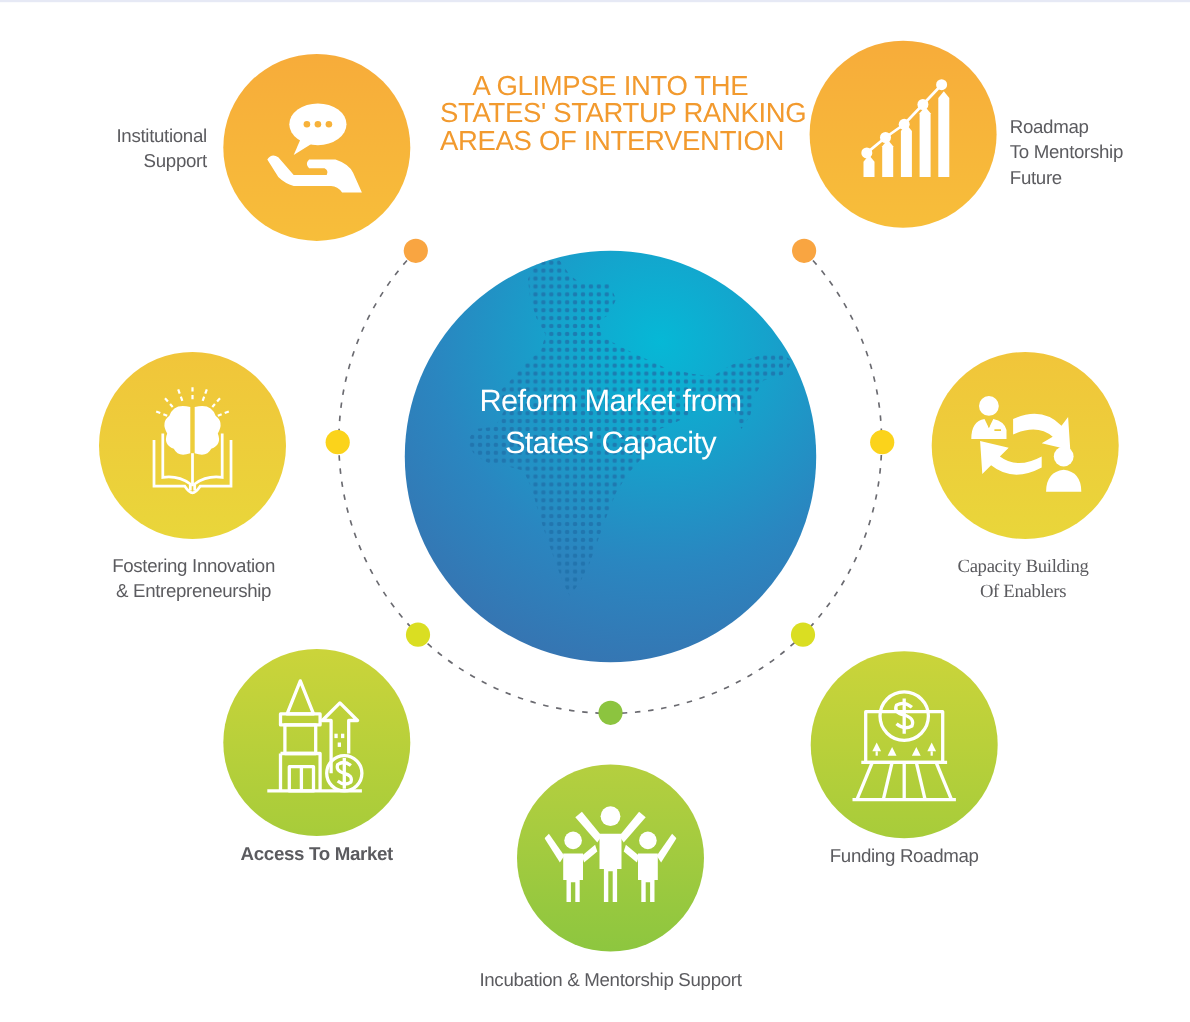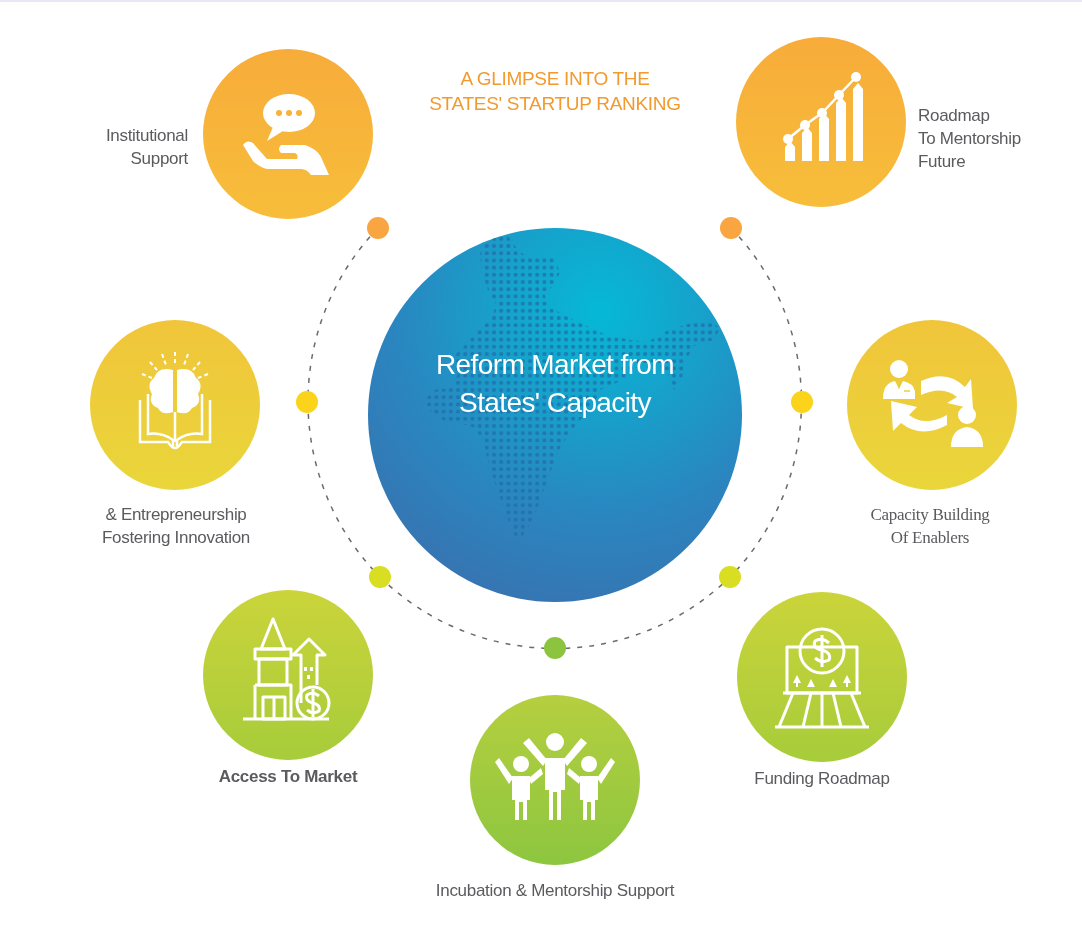--- a/index.html
+++ b/index.html
@@ -16,21 +16,21 @@
     }
     .top-strip {
       position: absolute; left: 0; top: 0; width: 1082px; height: 2px;
       background: #e6e9f5;
     }
     .heading {
       position: absolute;
       left: 400px; top: 66px; width: 310px;
       text-align: center;
       color: #f29a2e;
-      font-size: 19px;
+      font-size: 25px;
       line-height: 25px;
       letter-spacing: -0.3px;
       text-transform: uppercase;
     }
     .heading div { white-space: nowrap; }
 
     
     .ring-svg {
       position: absolute; left: 0; top: 0; width: 1082px; height: 929px;
       pointer-events: none;
@@ -102,20 +102,21 @@
 
 <svg class="ring-svg" viewBox="0 0 1082 929">
   <path d="M 378 228 A 250 250 0 0 0 380 577" fill="none" stroke="#6a6a70" stroke-width="1.5" stroke-dasharray="5 7"></path>
   <path d="M 380 577 A 250 250 0 0 0 730 577" fill="none" stroke="#6a6a70" stroke-width="1.5" stroke-dasharray="5 7"></path>
   <path d="M 731 228 A 250 250 0 0 1 730 577" fill="none" stroke="#6a6a70" stroke-width="1.5" stroke-dasharray="5 7"></path>
 </svg>
 
 <div class="heading">
   <div>A GLIMPSE INTO THE</div>
   <div>STATES' STARTUP RANKING</div>
+  <div>AREAS OF INTERVENTION</div>
 </div>
 
 <div class="center-shadow"></div>
 <div class="center-circle">
   <svg class="map-svg" viewBox="0 0 374 374">
     <defs>
       <pattern id="dots" x="0" y="0" width="7.2" height="7.2" patternUnits="userSpaceOnUse">
         <circle cx="3.6" cy="3.6" r="2.1" fill="#1f6ea8" opacity="0.75"></circle>
       </pattern>
       <clipPath id="india">
@@ -133,21 +134,21 @@
 <div class="topic-circle c-orange" style="left:203px; top:49px;">
   <svg width="110" height="110" viewBox="0 0 110 110">
     <ellipse cx="56" cy="34" rx="26" ry="19" fill="#fff"></ellipse>
     <path d="M40 48 L34 62 L50 52 Z" fill="#fff"></path>
     <circle cx="46" cy="34" r="3" fill="#f7b23a"></circle>
     <circle cx="56" cy="34" r="3" fill="#f7b23a"></circle>
     <circle cx="66" cy="34" r="3" fill="#f7b23a"></circle>
     <path d="M10 66 Q14 60 20 64 L34 80 L64 80 Q66 76 62 74 L48 74 Q44 70 48 66 L72 66 Q84 70 88 78 L96 96 L78 96 Q74 90 68 90 L34 90 Q26 88 20 82 Z" fill="#fff"></path>
   </svg>
 </div>
-<div class="label right" style="left:60px; top:124px; width:128px;">
+<div class="label right" style="left:60px; top:112px; width:128px;">
   <div>Institutional</div>
   <div>Support</div>
 </div>
 
 <div class="topic-circle c-orange" style="left:736px; top:37px;">
   <svg width="100" height="110" viewBox="0 0 100 110">
     <path d="M14 94 L14 80 L19 74 L24 80 L24 94 Z" fill="#fff"></path>
     <path d="M31 94 L31 66 L36 60 L41 66 L41 94 Z" fill="#fff"></path>
     <path d="M48 94 L48 52 L53 46 L58 52 L58 94 Z" fill="#fff"></path>
     <path d="M65 94 L65 36 L70 30 L75 36 L75 94 Z" fill="#fff"></path>
@@ -181,22 +182,22 @@
     <path d="M57 20 Q72 16 76 28 Q84 34 78 44 Q82 54 72 58 Q68 66 57 62 Z" fill="#fff"></path>
     <g fill="none" stroke="#fff" stroke-width="2.5">
       <path d="M28 44 L28 84 Q42 82 53 90 L53 96"></path>
       <path d="M82 44 L82 84 Q68 82 57 90 L57 96"></path>
       <path d="M20 50 L20 92 L48 92 Q52 98 55 98 Q58 98 62 92 L90 92 L90 50"></path>
       <line x1="55" y1="62" x2="55" y2="92"></line>
     </g>
   </svg>
 </div>
 <div class="label center" style="left:60px; top:503px; width:232px;">
+  <div>Fostering Innovation</div>
   <div>&amp; Entrepreneurship</div>
-  <div>Fostering Innovation</div>
 </div>
 
 <div class="topic-circle c-yellow" style="left:847px; top:320px;">
   <svg width="110" height="100" viewBox="0 0 110 100">
     <circle cx="22" cy="14" r="9" fill="#fff"></circle>
     <path d="M6 44 Q6 28 18 26 L22 34 L26 26 Q36 28 38 36 L38 44 Z" fill="#fff"></path>
     <path d="M20 28 L22 34 L24 28 Z" fill="#edcc3a"></path>
     <line x1="27" y1="36" x2="33" y2="36" stroke="#edcc3a" stroke-width="1.5"></line>
     <path d="M44 26 Q70 14 88 32 L94 24 L96 54 L70 48 L80 42 Q66 30 44 40 Z" fill="#fff"></path>
     <path d="M70 70 Q44 84 24 68 L16 76 L14 46 L40 52 L32 60 Q48 72 70 60 Z" fill="#fff"></path>

